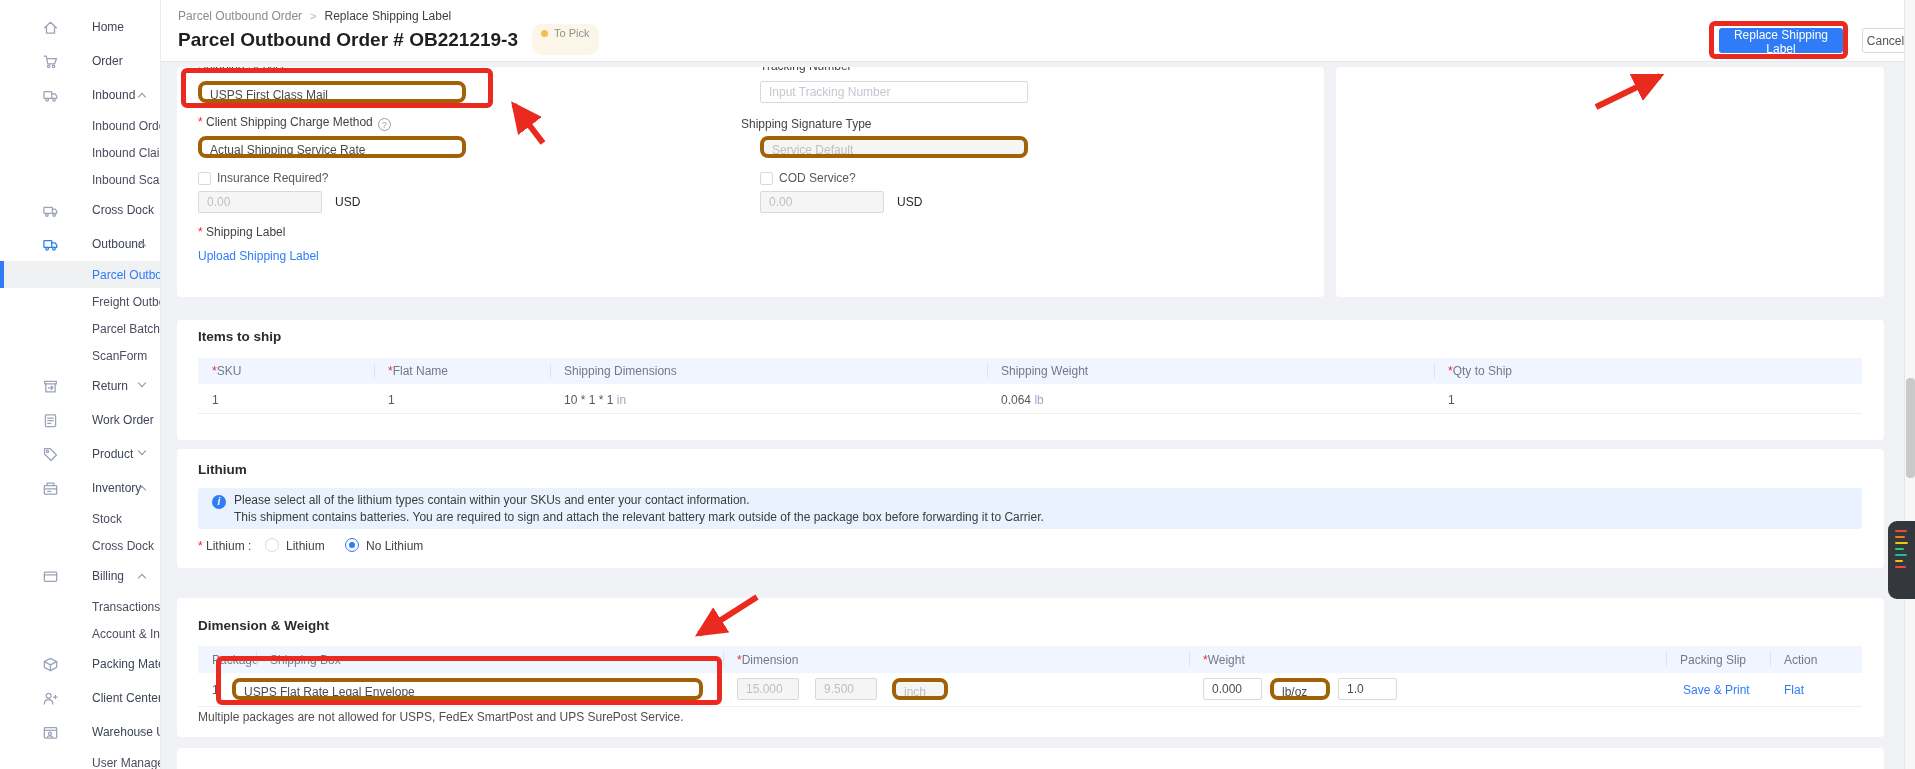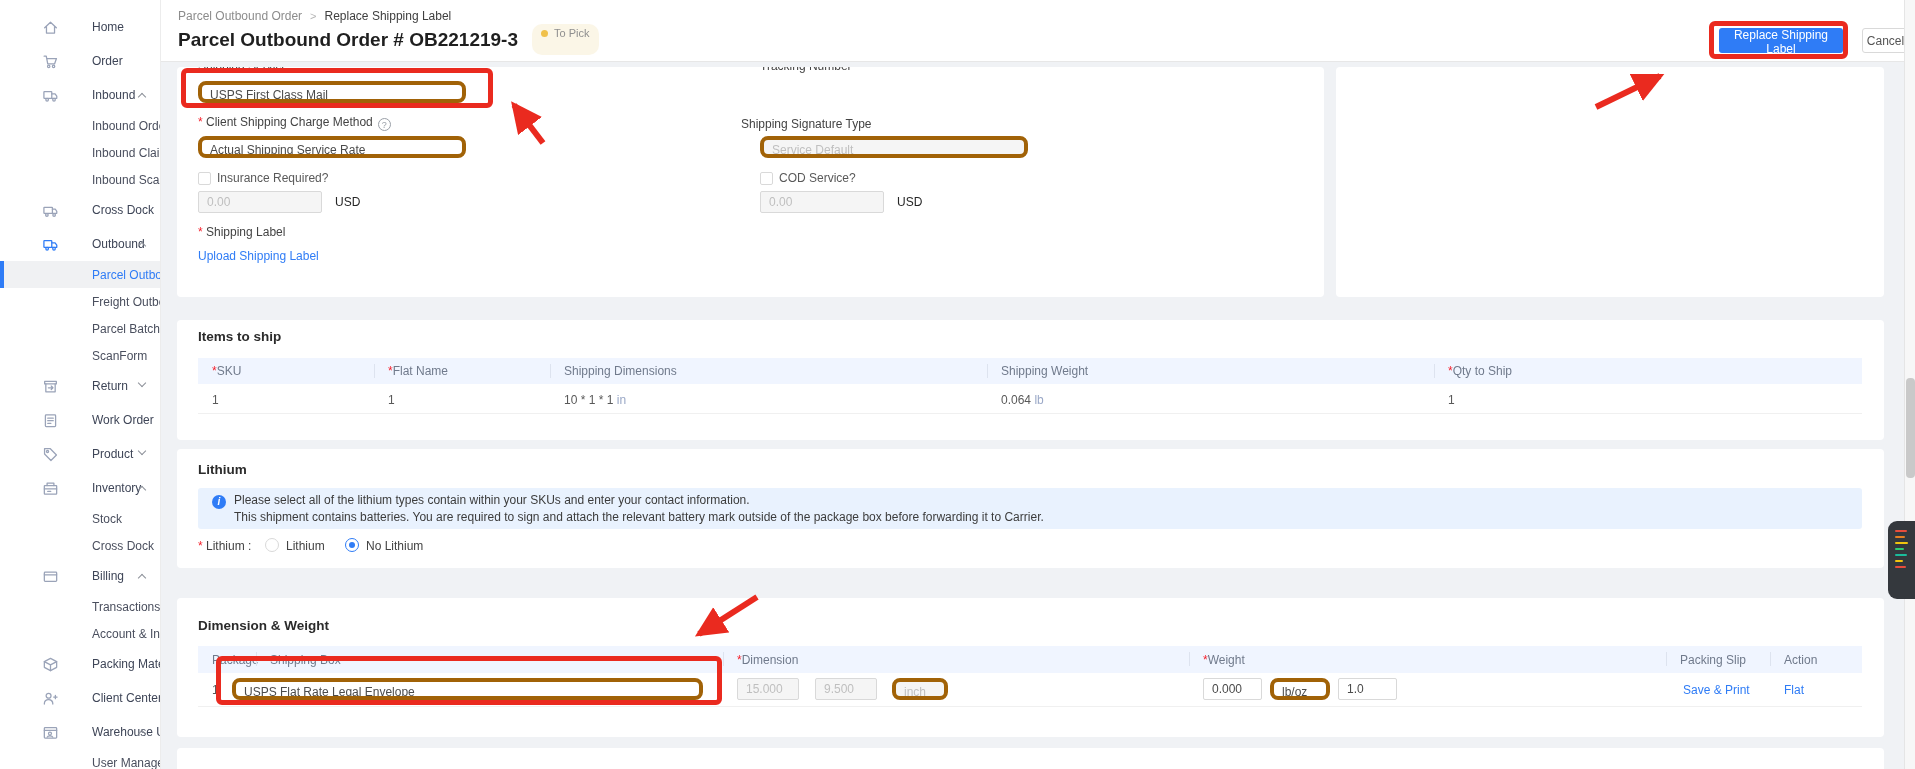--- a/index.html
+++ b/index.html
@@ -307,20 +307,21 @@
 
     <span class="cb" style="left:21px; top:105px;"></span>
     <div class="f-label" style="left:40px; top:104px; color:#595959;">Insurance Required?</div>
     <input class="inp disabled" style="left: 21px; top: 124px; width: 124px;" readonly="" value="0.00">
     <div class="usd" style="left:158px; top:128px;">USD</div>
 
     <div class="f-label req" style="left:21px; top:158px;"><span>Shipping Label</span></div>
     <div class="link" style="left:21px; top:182px;">Upload Shipping Label</div>
 
     <div class="f-label" style="left:583px; top:-8px;">Tracking Number</div>
+    <input class="inp" style="left: 583px; top: 14px; width: 268px;" placeholder="Input Tracking Number">
 
     <div class="f-label" style="left:564px; top:50px;">Shipping Signature Type</div>
     <div class="sel disabled" style="left:583px; top:69px; width:268px;">
       <span>Service Default</span>
       <span class="caret">▼</span>
     </div>
 
     <span class="cb" style="left:583px; top:105px;"></span>
     <div class="f-label" style="left:602px; top:104px; color:#595959;">COD Service?</div>
     <input class="inp disabled" style="left: 583px; top: 124px; width: 124px;" readonly="" value="0.00">
@@ -398,20 +399,21 @@
       </div>
       <input class="inp" style="left: 1005px; top: 5px; width: 59px;" value="0.000">
       <div class="sel" style="left:1072px; top:5px; width:60px;">
         <span>lb/oz</span>
         <span class="caret">▼</span>
       </div>
       <input class="inp" style="left: 1140px; top: 5px; width: 59px;" value="1.0">
       <div class="link" style="left:1485px; top:10px;">Save &amp; Print</div>
       <div class="link" style="left:1586px; top:10px;">Flat</div>
     </div>
+    <div class="note" style="left:21px; top:112px;">Multiple packages are not allowed for USPS, FedEx SmartPost and UPS SurePost Service.</div>
   </div>
 
   <div class="card card-bottom"></div>
 
   <div class="scrollbar">
     <div class="scroll-thumb"></div>
   </div>
   <div class="edge-widget">
     <div class="stripe" style="background:#e74c3c; width:12px;"></div>
     <div class="stripe" style="background:#e67e22; width:10px;"></div>

